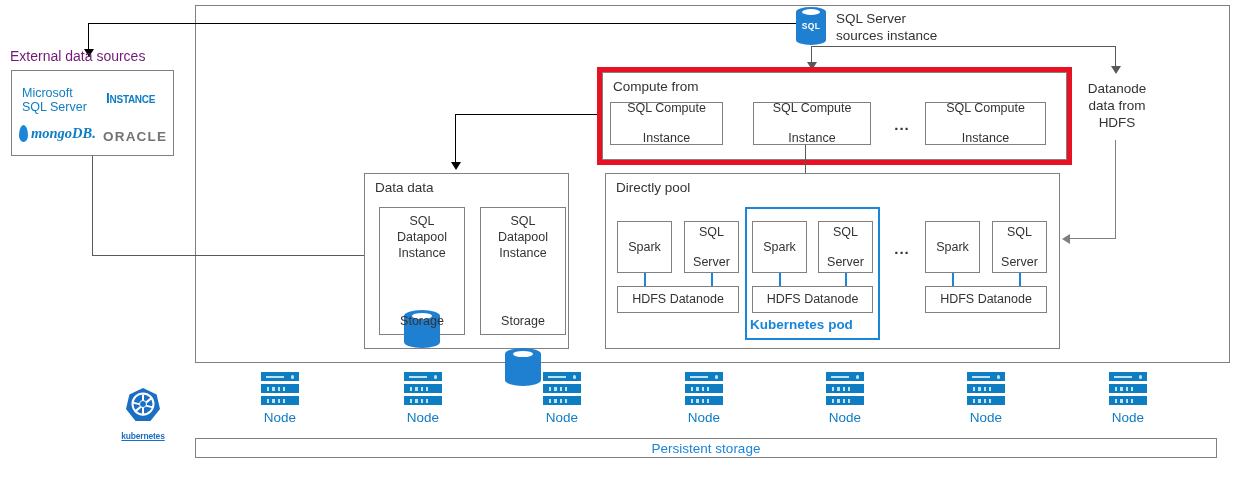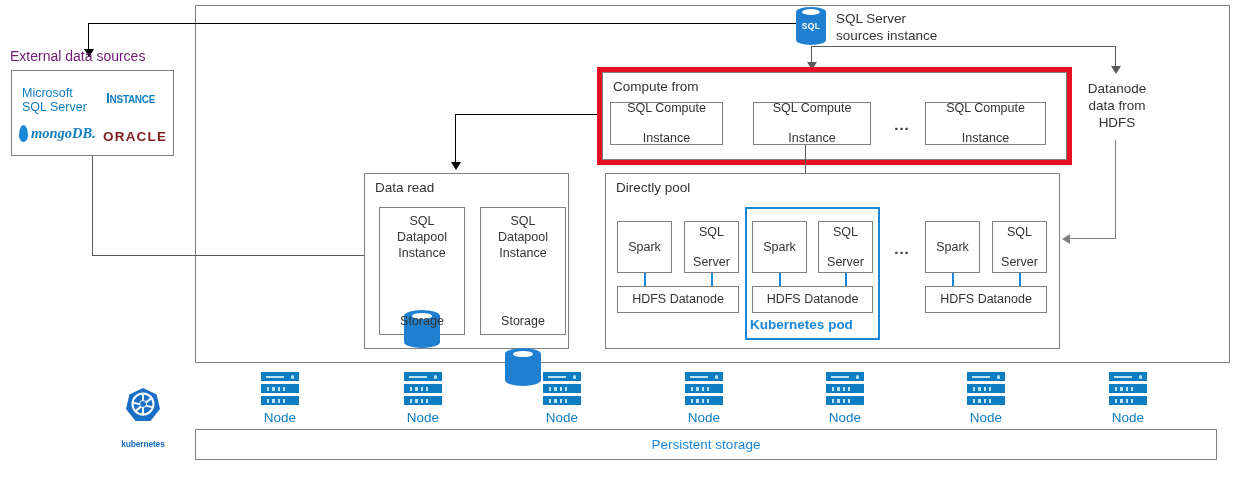--- a/index.html
+++ b/index.html
@@ -36,21 +36,21 @@
 
   
   .k8spod{border:2px solid #1a86d8;background:transparent;}
   .k8slabel{color:#1a86d8;font-size:13.5px;font-weight:bold;text-align:center;}
 
   
   .logo-mssql{color:#0f7dc2;font-size:12.5px;line-height:14px;font-weight:400;}
   .logo-teradata{color:#0f7dc2;font-size:14px;font-weight:bold;letter-spacing:-.3px;font-variant:small-caps;}
   .logo-mongo{color:#0f7dc2;font-family:"Liberation Serif",serif;font-size:14.5px;font-weight:bold;display:flex;align-items:center;}
   .mongo-leaf{width:9px;height:17px;background:#1a86d8;border-radius:50% 50% 50% 50%/60% 60% 40% 40%;margin-right:3px;}
-  .logo-oracle{color:#7f1d1d;font-size:13.5px;font-weight:bold;letter-spacing:1.2px;}
+  .logo-oracle{color:#737373;font-size:13.5px;font-weight:bold;letter-spacing:1.2px;}
 
   
   .cyl{position:relative;}
   .cyl .body{position:absolute;left:0;right:0;top:6px;bottom:6px;background:#1f7fd1;}
   .cyl .top{position:absolute;left:0;right:0;top:0;height:12px;border-radius:50%;background:#1f7fd1;}
   .cyl .topin{position:absolute;left:22%;right:22%;top:3px;height:6px;border-radius:50%;background:#fff;}
   .cyl .bot{position:absolute;left:0;right:0;bottom:0;height:12px;border-radius:50%;background:#1f7fd1;}
 
   .sqlcyl{position:relative;}
   .sqlcyl .scbody{position:absolute;left:0;right:0;top:5px;bottom:5px;background:#1f7fd1;}
@@ -164,21 +164,21 @@
   <div class="abs ln ln-v" style="left:805px;top:145px;width:1px;height:68px;"></div>
   <div class="abs ln ln-gray ln-h" style="left:711px;top:206px;width:310px;height:1px;"></div>
   <div class="abs ln ln-gray ln-v" style="left:711px;top:206px;width:1px;height:12px;"></div>
   <div class="abs arrow-d gray" style="left:707px;top:215px;"></div>
   <div class="abs ln ln-gray ln-v" style="left:845px;top:206px;width:1px;height:12px;"></div>
   <div class="abs arrow-d gray" style="left:841px;top:215px;"></div>
   <div class="abs ln ln-gray ln-v" style="left:1020px;top:206px;width:1px;height:12px;"></div>
   <div class="abs arrow-d gray" style="left:1016px;top:215px;"></div>
 
   <div class="abs pool" style="left:364px;top:173px;width:205px;height:176px;">
-    <div class="pool-title">Data read</div>
+    <div class="pool-title">Data data</div>
   </div>
 
   <div class="abs box" style="left:379px;top:207px;width:86px;height:128px;"></div>
   <div class="abs" style="left:379px;top:213px;width:86px;text-align:center;font-size:12.5px;color:#333;line-height:16px;">
     <div>SQL</div>
     <div>Datapool</div>
     <div>Instance</div>
   </div>
   <div class="abs cyl" style="left:404px;top:272px;width:36px;height:38px;">
     <span class="body"></span>
@@ -266,21 +266,21 @@
 
   <div class="abs" style="left:121px;top:388px;width:44px;">
     <div class="k8s-logo" style="margin:0 auto;">
       <span class="k8s-hept"></span>
       <span class="k8s-wheel"></span>
       <span class="k8s-spoke" style="transform:translate(-50%,-50%) rotate(0deg);"></span>
       <span class="k8s-spoke" style="transform:translate(-50%,-50%) rotate(51deg);"></span>
       <span class="k8s-spoke" style="transform:translate(-50%,-50%) rotate(103deg);"></span>
       <span class="k8s-hub"></span>
     </div>
-    <div class="k8s-text" style="margin-top:17px;">kubernetes</div>
+    <div class="k8s-text" style="margin-top:9px;text-decoration:underline;">kubernetes</div>
   </div>
 
   <div class="abs" style="left:260px;top:372px;width:40px;">
     <div class="node-icon" style="margin:0 auto;">
       <span class="nrow r1">
           <span class="bar"></span>
           <span class="dot"></span>
         </span>
       <span class="nrow r2">
           <span class="ticks">
@@ -445,17 +445,17 @@
             <i></i>
             <i></i>
             <i></i>
             <i></i>
           </span>
         </span>
     </div>
     <div class="node-label" style="margin-top:4px;">Node</div>
   </div>
 
-  <div class="abs ps-bar" style="left:195px;top:429px;width:1022px;height:31px;">
+  <div class="abs ps-bar" style="left:195px;top:438px;width:1022px;height:20px;">
     <span class="ps-text">Persistent storage</span>
   </div>
 
 </div>
 
 </body></html>

